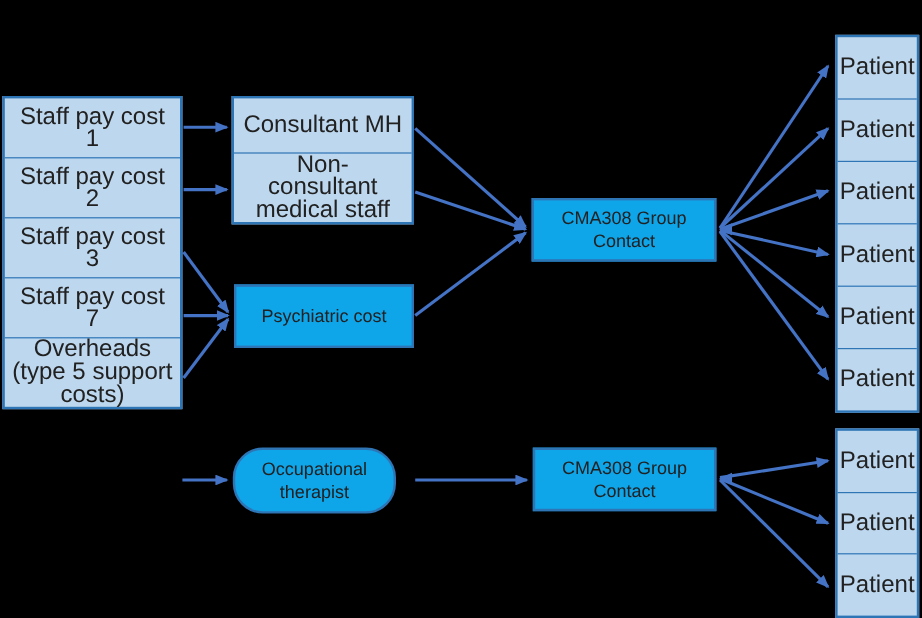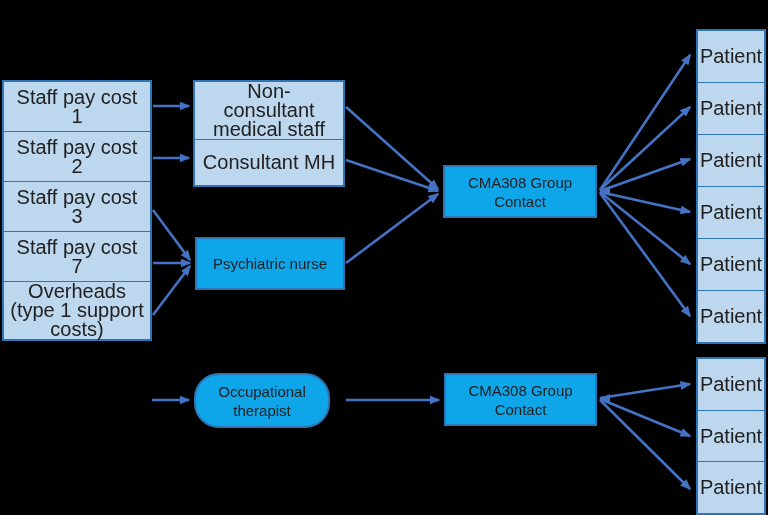--- a/index.html
+++ b/index.html
@@ -62,29 +62,29 @@
     <line x1="600" y1="398" x2="690" y2="384" marker-end="url(#ah)"></line>
     <line x1="600" y1="399" x2="690" y2="436" marker-end="url(#ah)"></line>
     <line x1="600" y1="400" x2="690" y2="489" marker-end="url(#ah)"></line>
   </svg>
 
   <div class="node" style="left:2px;top:80px;width:150px;height:261px;">
     <div class="cell">Staff pay cost 1</div>
     <div class="cell">Staff pay cost 2</div>
     <div class="cell">Staff pay cost 3</div>
     <div class="cell">Staff pay cost 7</div>
-    <div class="cell">Overheads (type 1 support costs)</div>
+    <div class="cell">Overheads (type 5 support costs)</div>
   </div>
 
   <div class="node" style="left:193px;top:80px;width:152px;height:107px;">
+    <div class="cell">Consultant MH</div>
     <div class="cell">Non- consultant medical staff</div>
-    <div class="cell">Consultant MH</div>
   </div>
 
-  <div class="single" style="left:195px;top:237px;width:150px;height:53px;">Psychiatric nurse</div>
+  <div class="single" style="left:195px;top:237px;width:150px;height:53px;">Psychiatric cost</div>
 
   <div class="single" style="left:443px;top:165px;width:154px;height:53px;">CMA308 Group Contact</div>
 
   <div class="node" style="left:696px;top:29px;width:70px;height:315px;">
     <div class="cell">Patient</div>
     <div class="cell">Patient</div>
     <div class="cell">Patient</div>
     <div class="cell">Patient</div>
     <div class="cell">Patient</div>
     <div class="cell">Patient</div>

